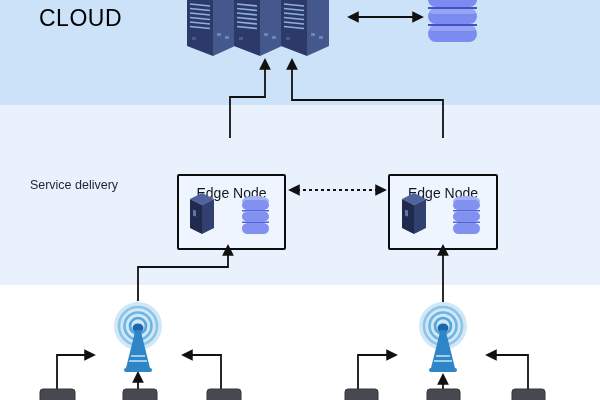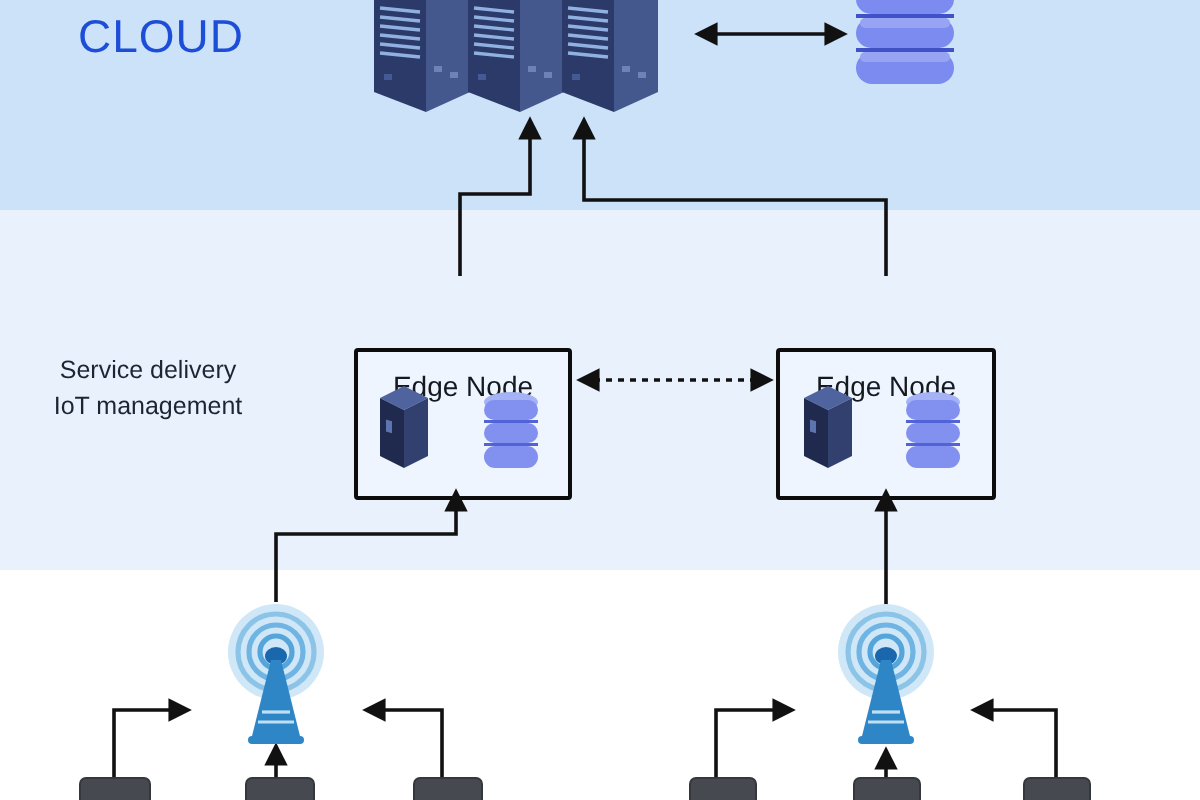--- a/index.html
+++ b/index.html
@@ -5,21 +5,21 @@
   html,body{margin:0;padding:0;}
   .stage{
     position:relative;width:600px;height:400px;overflow:hidden;
     font-family:"Liberation Sans","DejaVu Sans",sans-serif;
     background:#ffffff;
   }
   .band{position:absolute;left:0;width:600px;}
   .band-cloud{top:0;height:105px;background:#cce2f9;}
   .band-edge{top:105px;height:180px;background:#e9f1fd;}
   .band-device{top:285px;height:115px;background:#ffffff;}
-  .layer-label{position:absolute;color:#1d4ed8;z-index:4;}
+  .layer-label{position:absolute;color:#000000;z-index:4;}
   .cloud-label{left:39px;top:5px;font-size:23px;letter-spacing:0.5px;}
   .edge-label{left:9px;top:143px;width:130px;text-align:center;font-size:22px;letter-spacing:0.5px;}
   .edge-desc{position:absolute;left:9px;top:176px;width:130px;text-align:center;z-index:4;}
   .edge-desc div{font-size:12.5px;line-height:18px;color:#1d2433;}
   .edge-node{
     position:absolute;width:109px;height:76px;box-sizing:border-box;
     border:2.5px solid #0c0c0c;border-radius:2px;background:#eef5fe;z-index:1;margin-top:36px;
   }
   .edge-node.n1{left:177px;top:138px;}
   .edge-node.n2{left:388px;top:138px;width:110px;}
@@ -174,16 +174,15 @@
       <rect x="207" y="389" width="34" height="14" rx="3"></rect>
       <rect x="345" y="389" width="33" height="14" rx="3"></rect>
       <rect x="427" y="389" width="33" height="14" rx="3"></rect>
       <rect x="512" y="389" width="33" height="14" rx="3"></rect>
     </g>
   </svg>
 
   <div class="layer-label cloud-label">CLOUD</div>
   <div class="edge-desc">
     <div>Service delivery</div>
-    <div>IoT management</div>
   </div>
 
 </div>
 
 </body></html>

